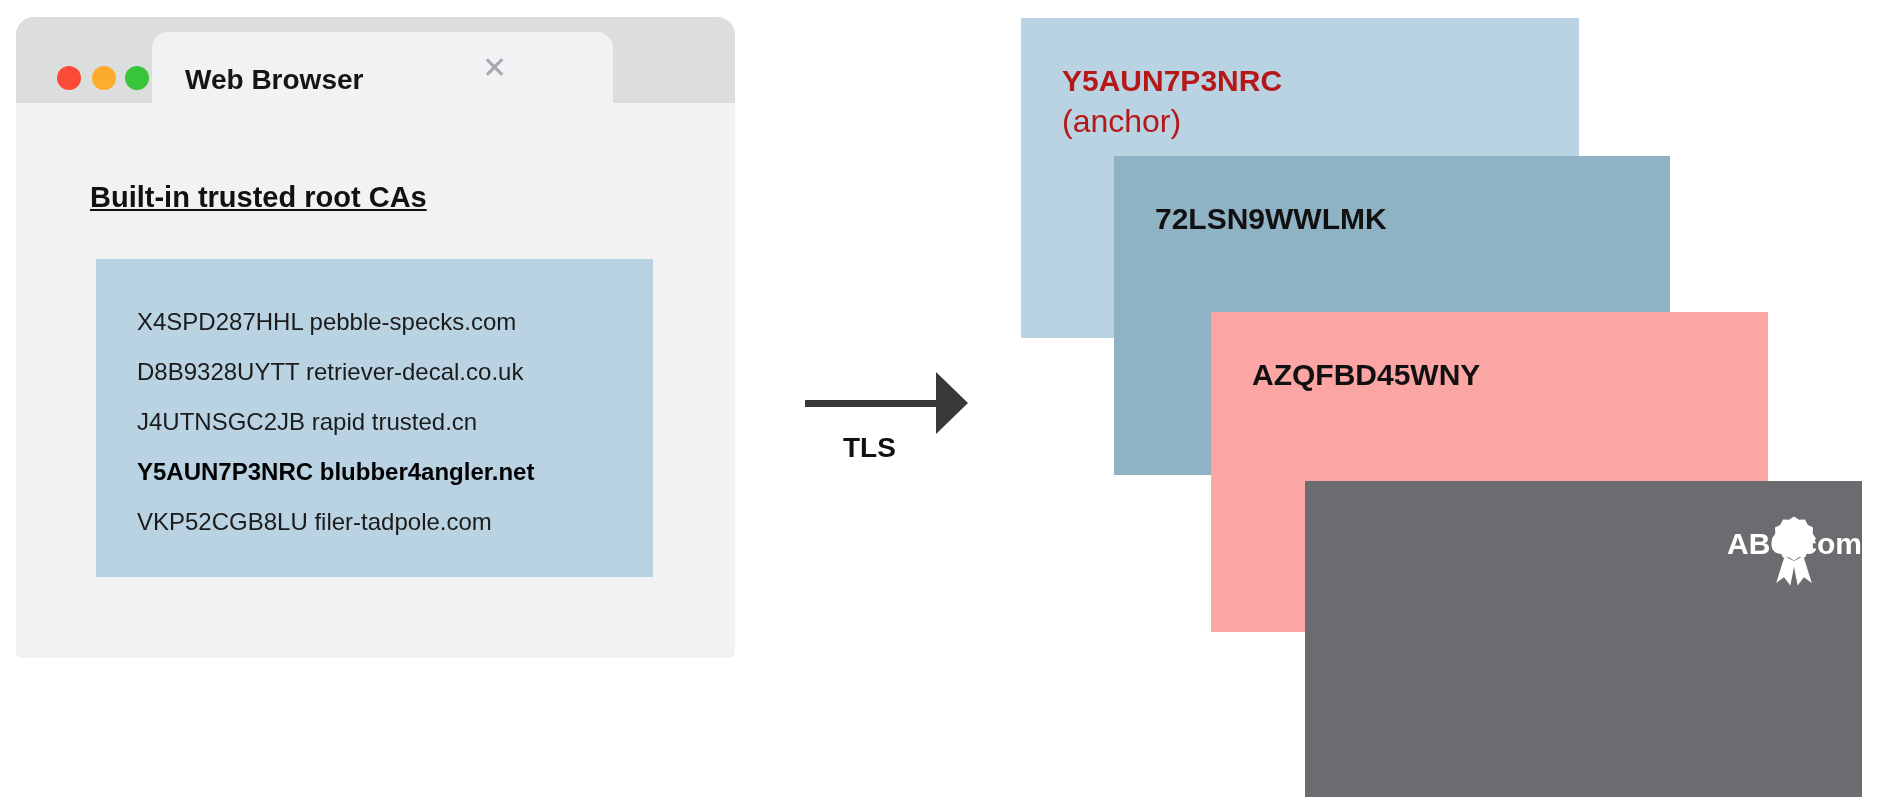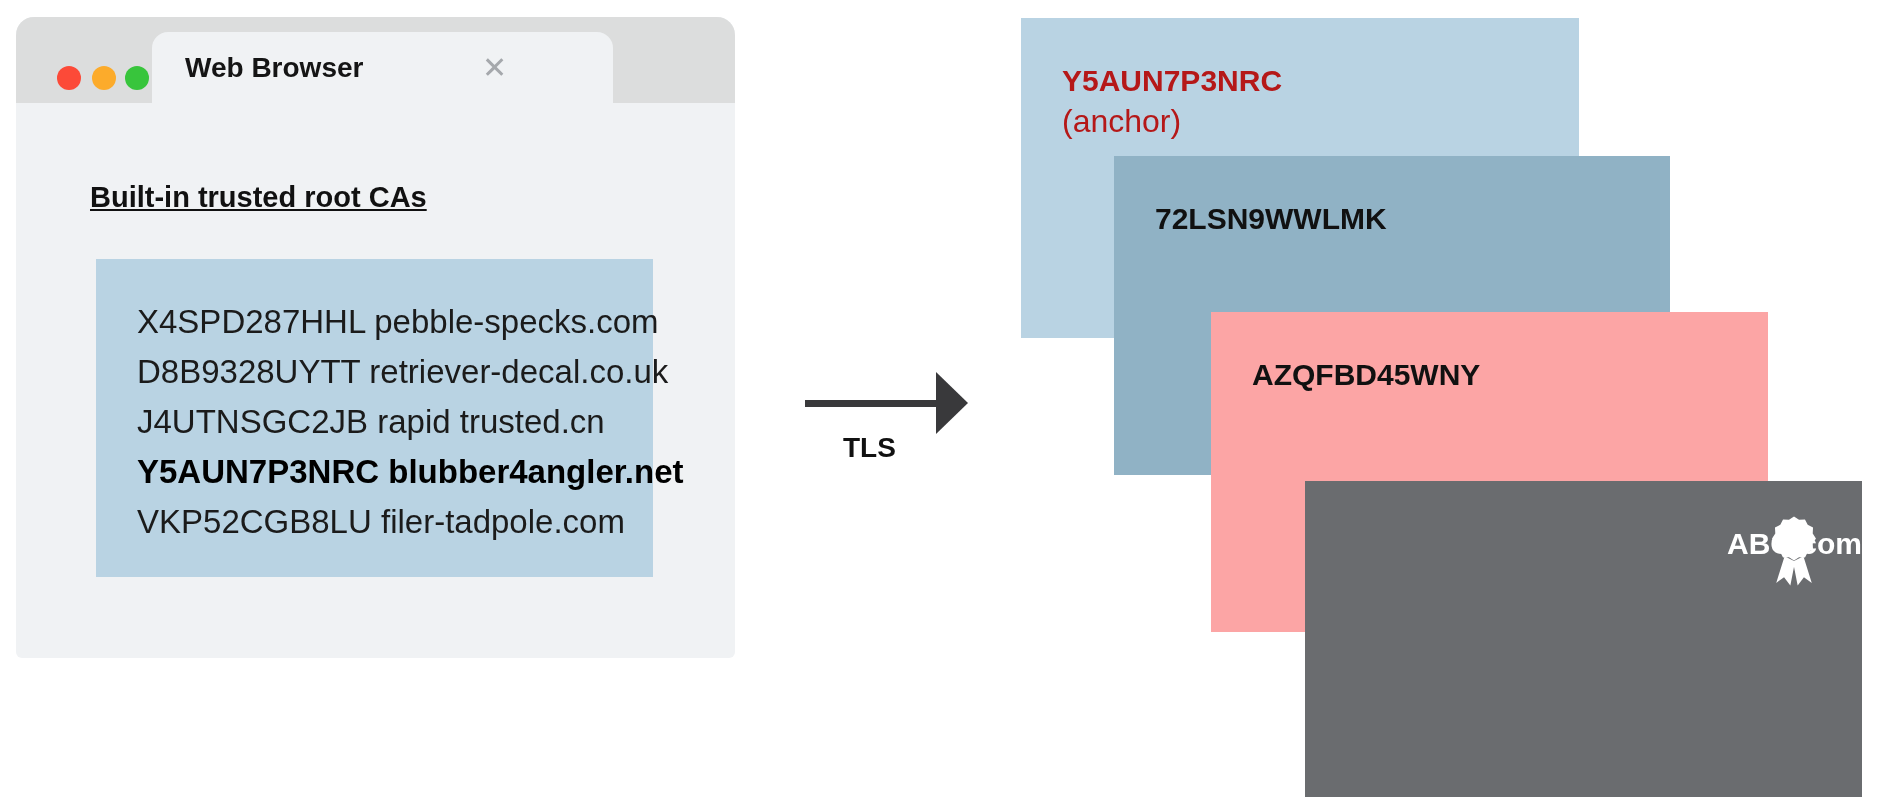--- a/index.html
+++ b/index.html
@@ -10,28 +10,28 @@
   .window{position:absolute;left:16px;top:17px;width:719px;height:641px;
           background:#f0f2f4;border-radius:18px 18px 6px 6px;}
   .titlebar{position:absolute;left:0;top:0;width:100%;height:86px;
             background:#dcdddd;border-radius:18px 18px 0 0;}
   .dot{position:absolute;top:49px;width:24px;height:24px;border-radius:50%;}
   .dot.red{left:41px;background:#fc4a38;}
   .dot.yellow{left:76px;background:#fcab2b;}
   .dot.green{left:109px;background:#38c53c;}
   .tab{position:absolute;left:136px;top:15px;width:461px;height:71px;
        background:#f0f2f4;border-radius:16px 16px 0 0;}
-  .tab-title{position:absolute;left:33px;top:0;height:71px;line-height:71px;
+  .tab-title{position:absolute;left:33px;top:12px;height:71px;line-height:71px;
              font-size:28px;font-weight:bold;color:#151515;white-space:nowrap;}
   .tab-close{position:absolute;left:330px;top:0;height:71px;line-height:71px;
              font-size:30px;font-weight:bold;color:#a5a8ac;cursor:default;}
 
   .win-heading{position:absolute;left:74px;top:164px;font-size:29px;font-weight:bold;color:#111;text-decoration:underline;}
   .ca-box{position:absolute;left:80px;top:242px;width:557px;height:318px;background:#b9d3e3;}
-  .ca-list{padding:38px 16px 0 41px;font-size:33px;color:#1b1b1b;}
+  .ca-list{padding:38px 16px 0 41px;font-size:24px;color:#1b1b1b;}
   .ca-row{line-height:50px;white-space:nowrap;}
   .ca-row.highlight{font-weight:bold;color:#000000;}
 
   
   .arrow-shaft{position:absolute;left:805px;top:400px;width:133px;height:7px;background:#39393b;}
   .arrow-head{position:absolute;left:936px;top:372px;width:0;height:0;
               border-top:31px solid transparent;border-bottom:31px solid transparent;
               border-left:32px solid #39393b;}
   .arrow-label{position:absolute;left:843px;top:432px;font-size:28px;font-weight:bold;color:#111;}
 

